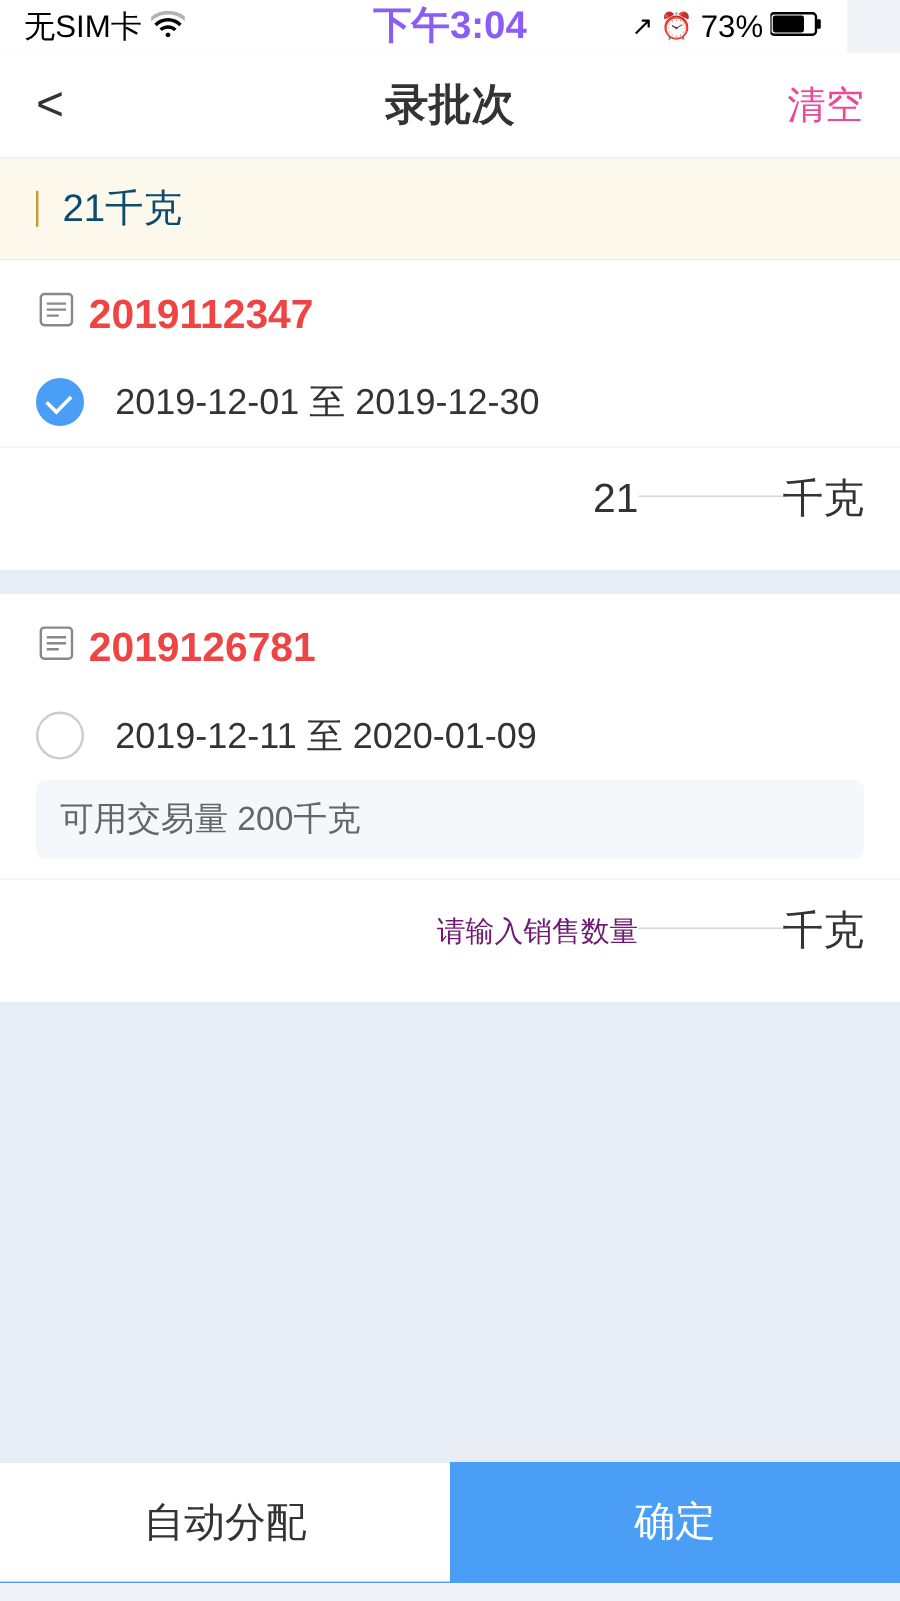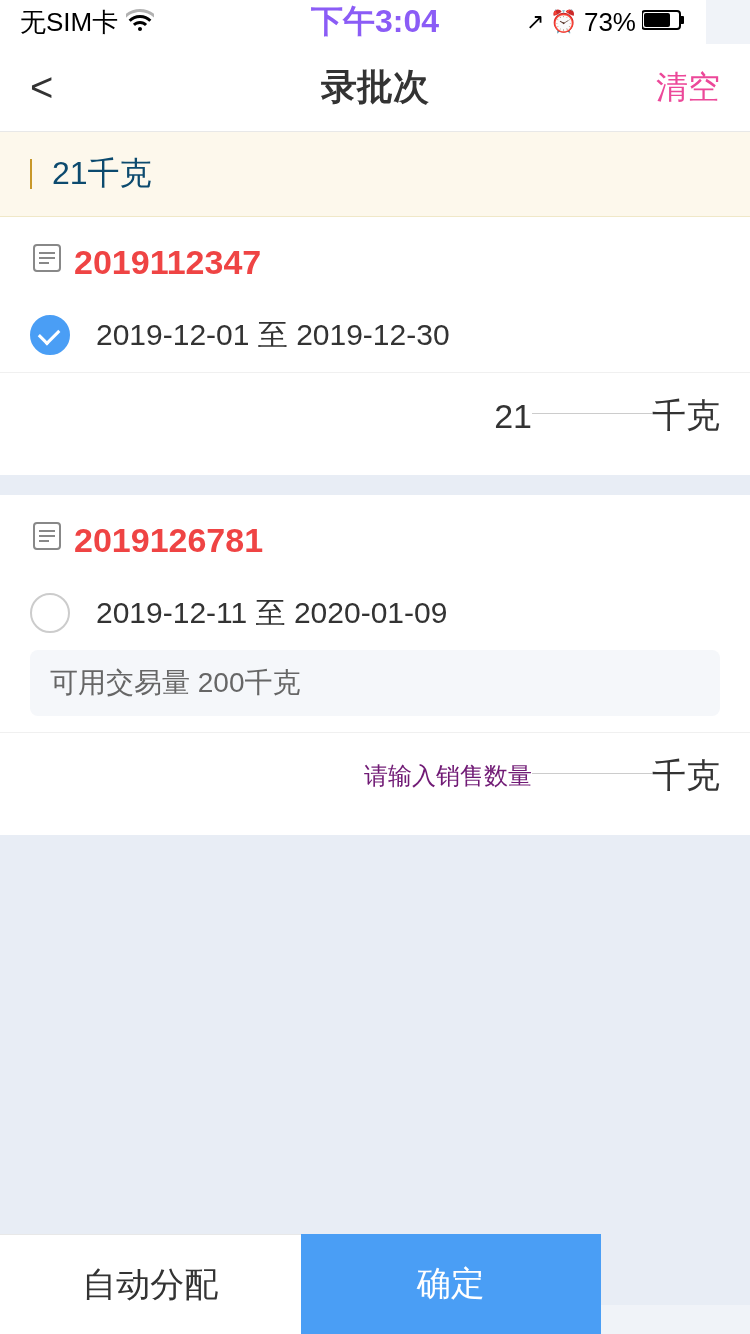--- a/index.html
+++ b/index.html
@@ -194,22 +194,22 @@
 
     
     .input-placeholder-text {
       font-size: 24px;
       color: #701a75;
     }
 
     
     .bottom-actions {
       position: fixed;
-      bottom: 0;
-      width: 601px;
+      bottom: 16px;
+      width: 750px;
       height: 100px;
       display: flex;
     }
     .btn-auto {
       flex: 1;
       background: #fff;
       border: none;
       font-size: 34px;
       color: #333;
       cursor: pointer;

